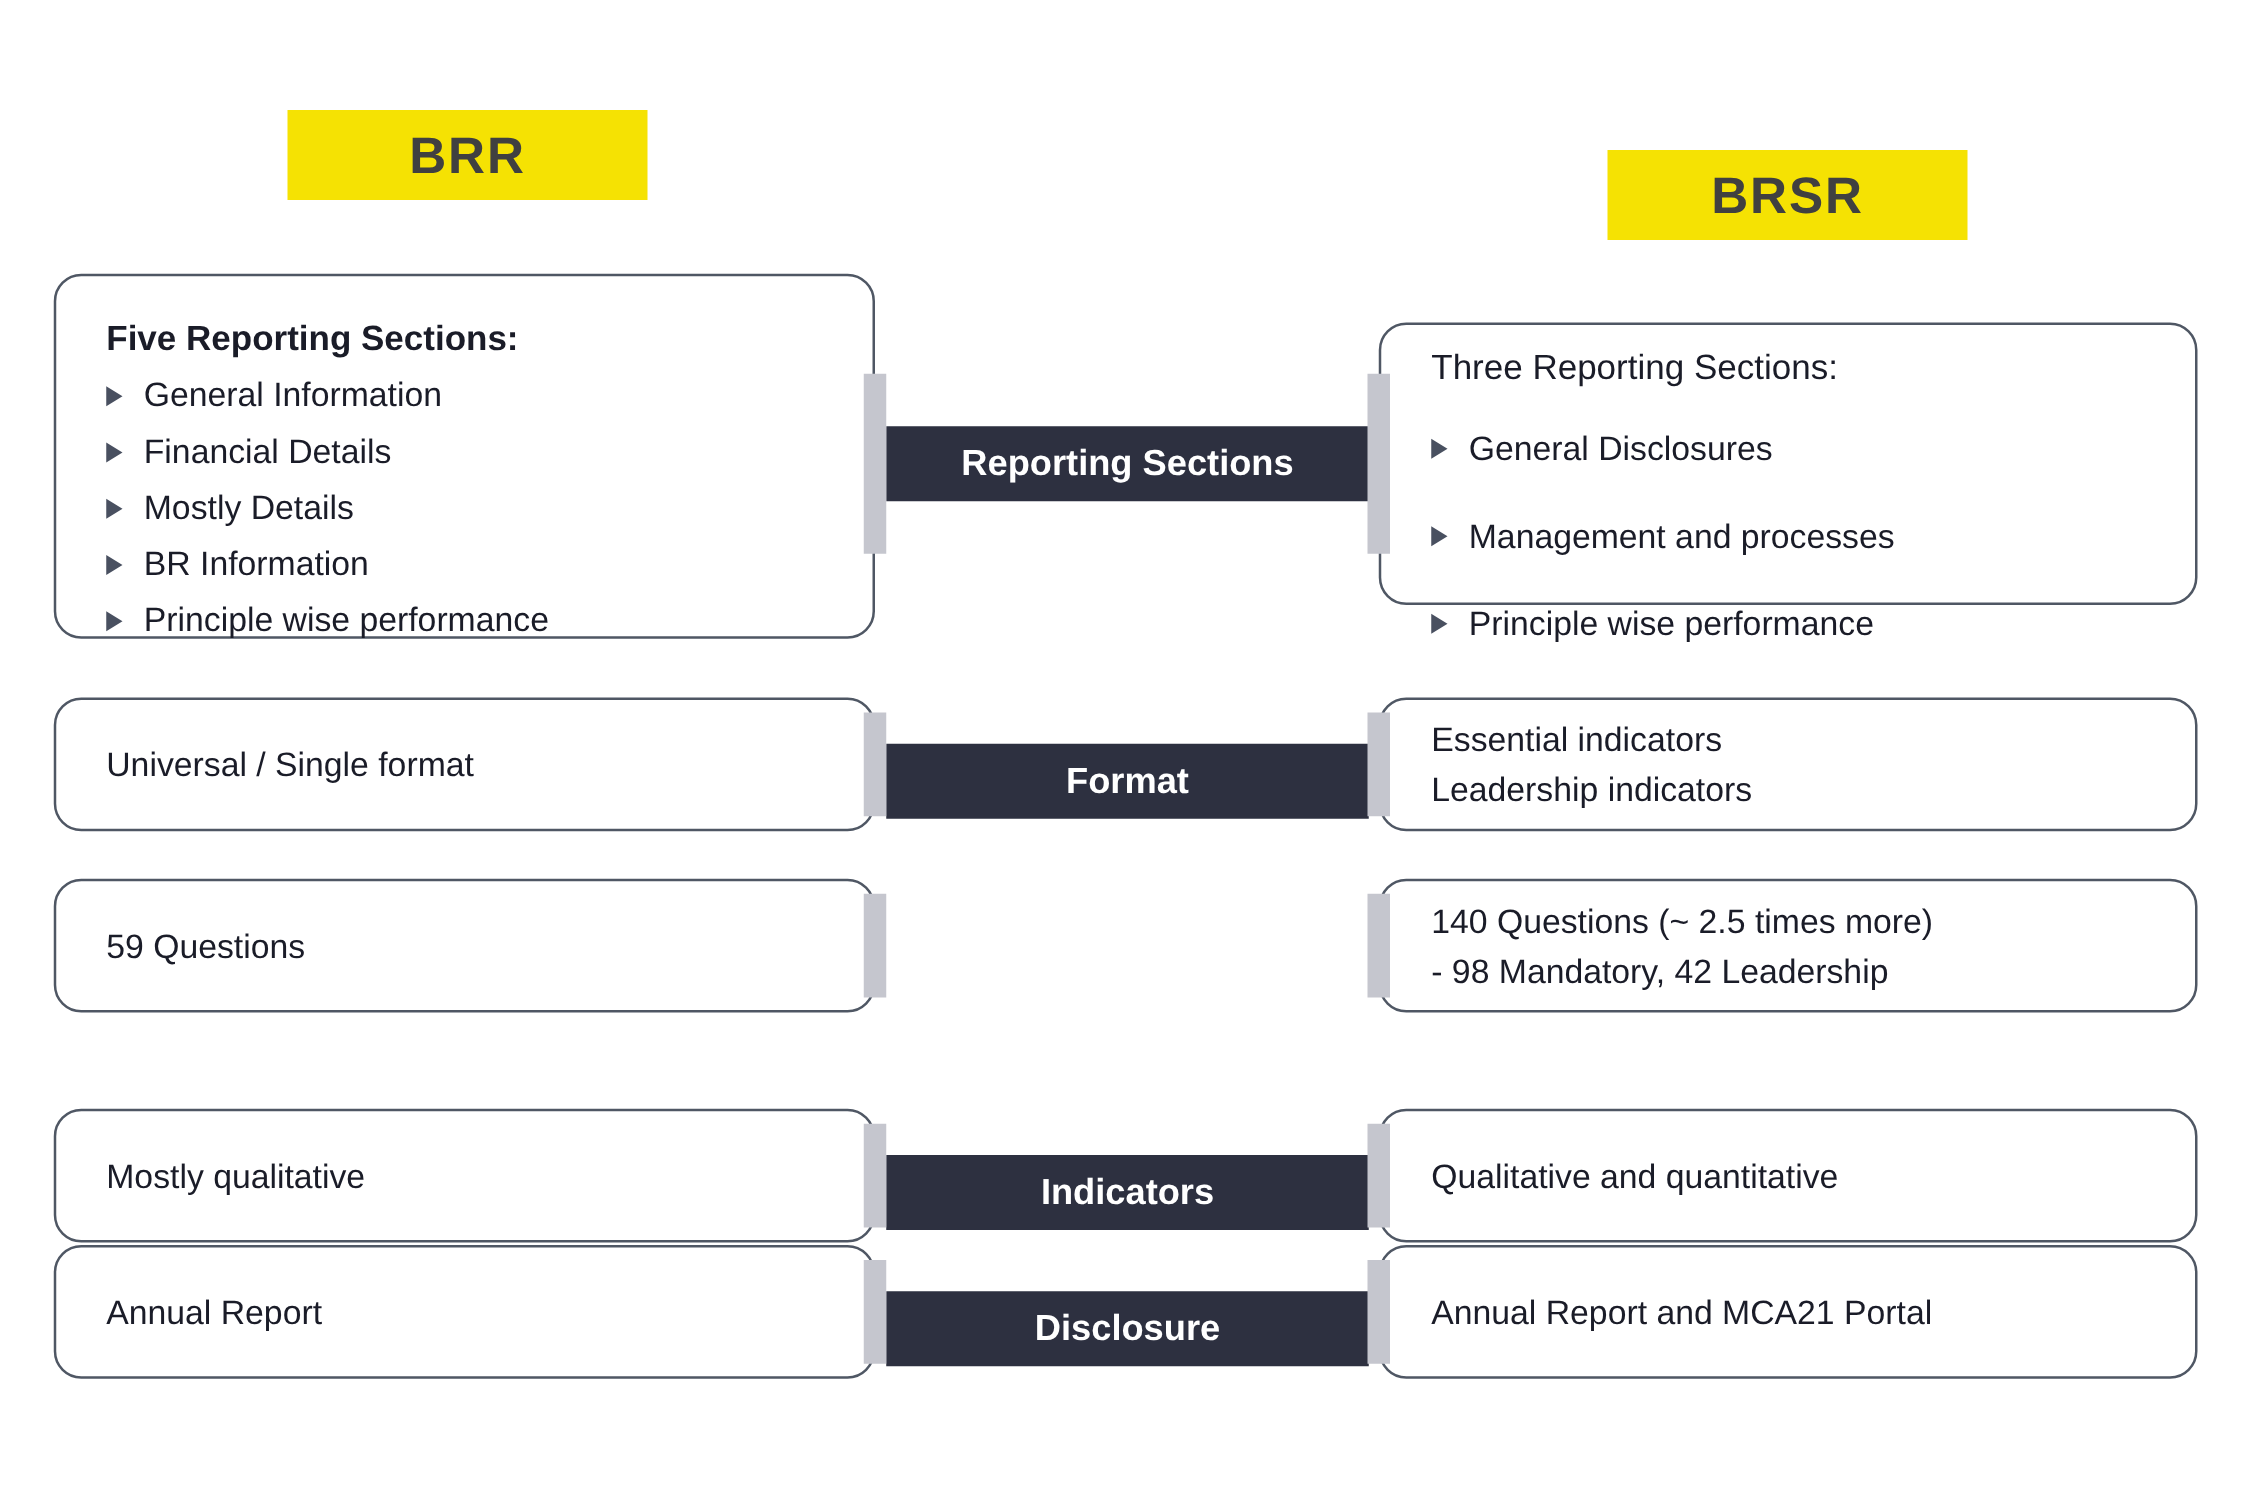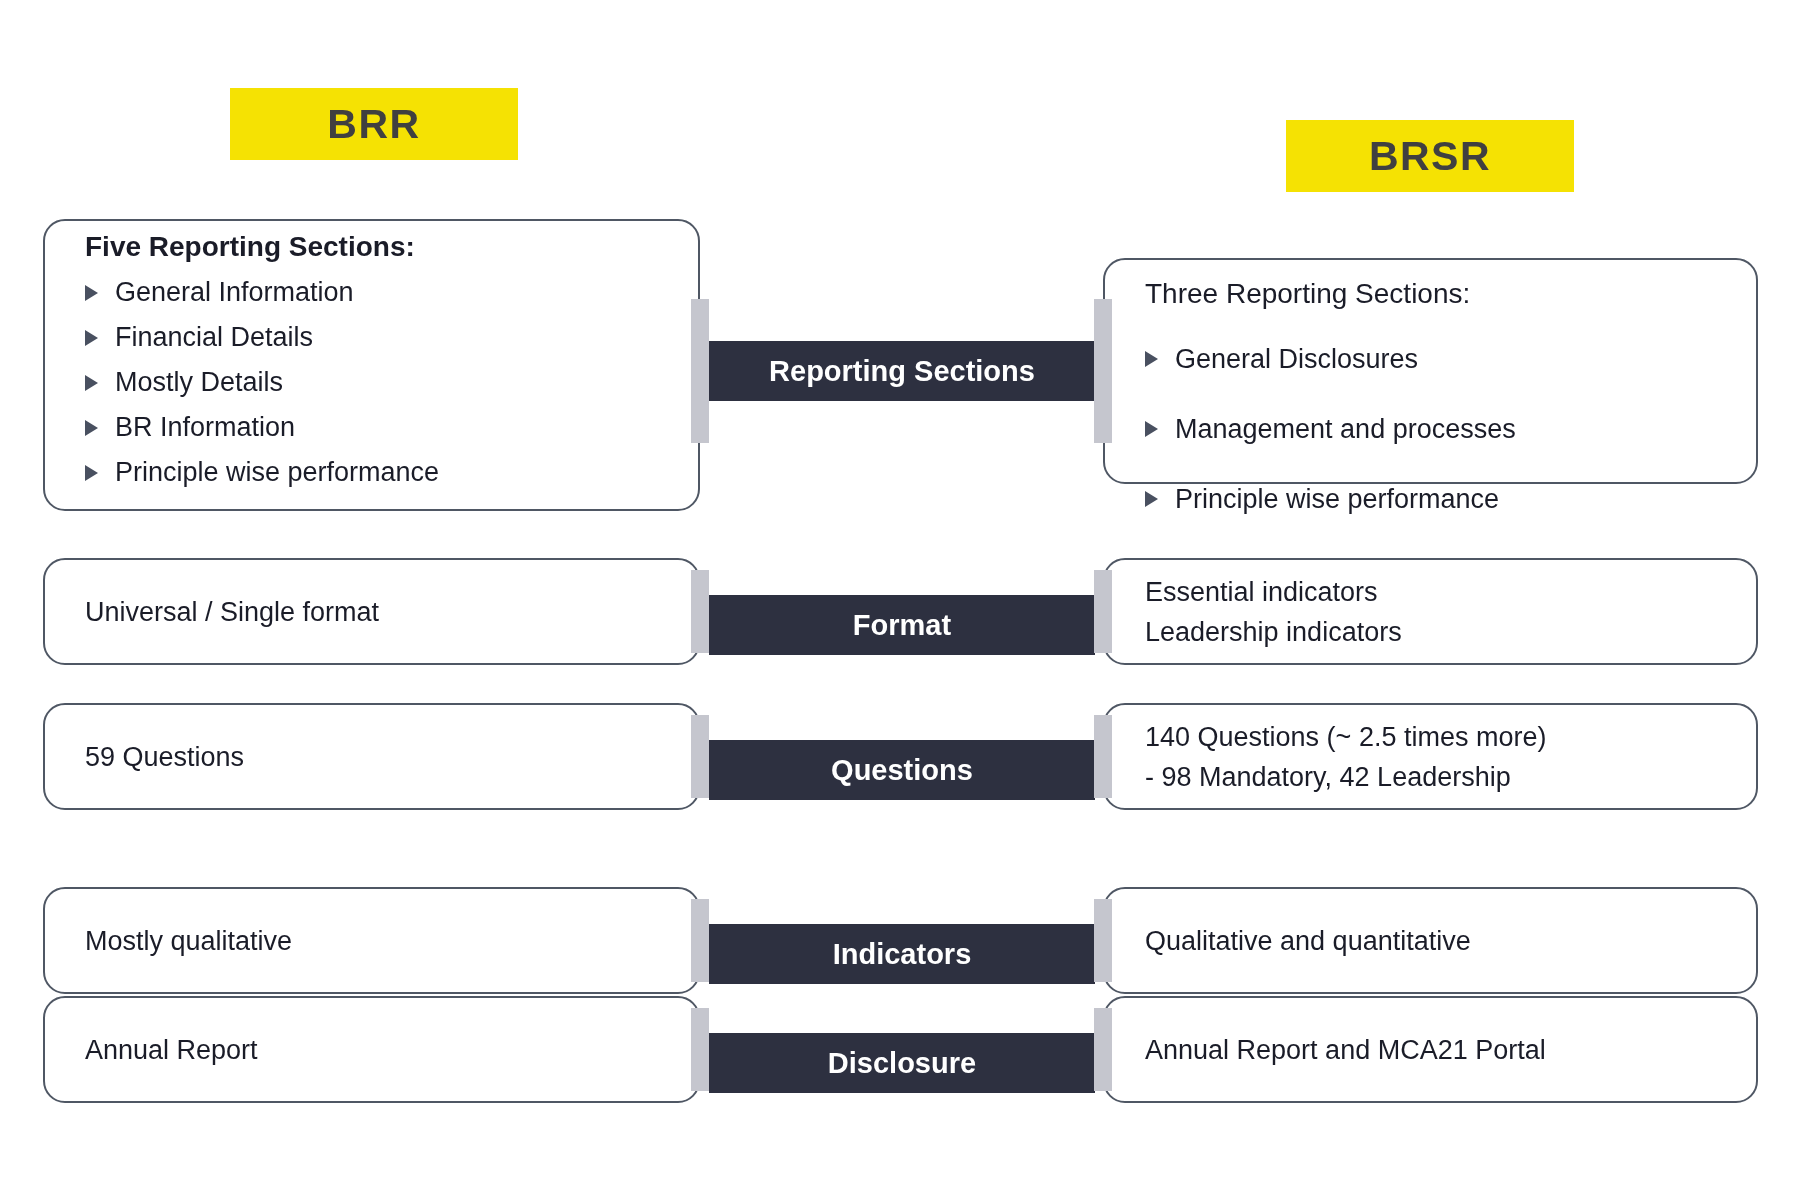--- a/index.html
+++ b/index.html
@@ -62,21 +62,21 @@
   .conn {
     position: absolute;
     width: 18px;
     background: #c5c6ce;
     z-index: 2;
   }
   .conn.l { left: 691px; }
   .conn.r { left: 1094px; }
 
   
-  .r1-left  { top: 219px; height: 292px; padding: 8px 20px 0 40px; }
+  .r1-left  { top: 219px; height: 292px; padding: 32px 20px 0 40px; }
   .r1-right { top: 258px; height: 226px; padding: 16px 20px 0 40px; }
   .r1-bar   { top: 341px; }
   .r1-conn  { top: 299px; height: 144px; }
 
   
   .r2 { top: 558px; }
   .r3 { top: 703px; }
   .r4 { top: 887px; }
   .r5 { top: 996px; }
   .shortbox {
@@ -183,23 +183,20 @@
   <div class="conn r short r2"></div>
   <div class="box rightcol shortbox r2">
     <div>Essential indicators</div>
     <div>Leadership indicators</div>
   </div>
 
   <div class="box leftcol shortbox r3">
     <div>59 Questions</div>
   </div>
   <div class="conn l short r3"></div>
-  <div class="bar short r3">
-    <span>Questions</span>
-  </div>
   <div class="conn r short r3"></div>
   <div class="box rightcol shortbox r3">
     <div>140 Questions (~ 2.5 times more)</div>
     <div>- 98 Mandatory, 42 Leadership</div>
   </div>
 
   <div class="box leftcol shortbox r4">
     <div>Mostly qualitative</div>
   </div>
   <div class="conn l short r4"></div>

